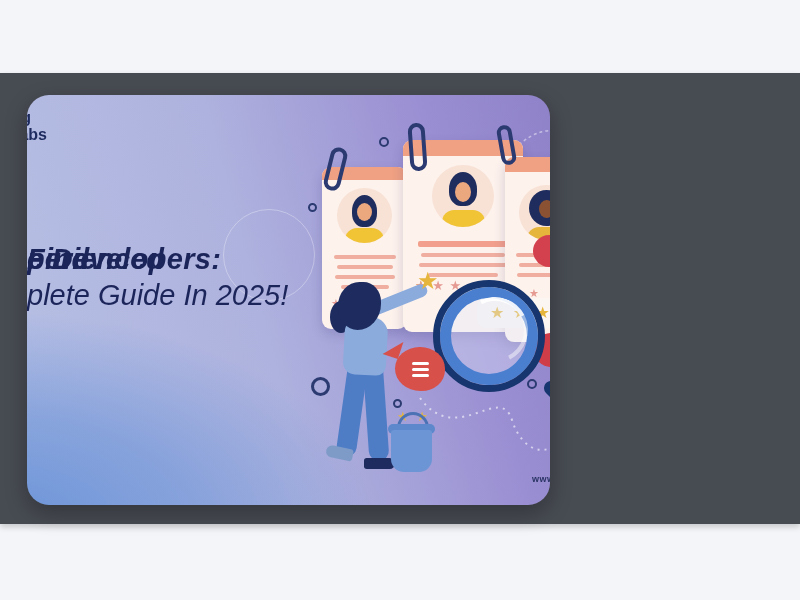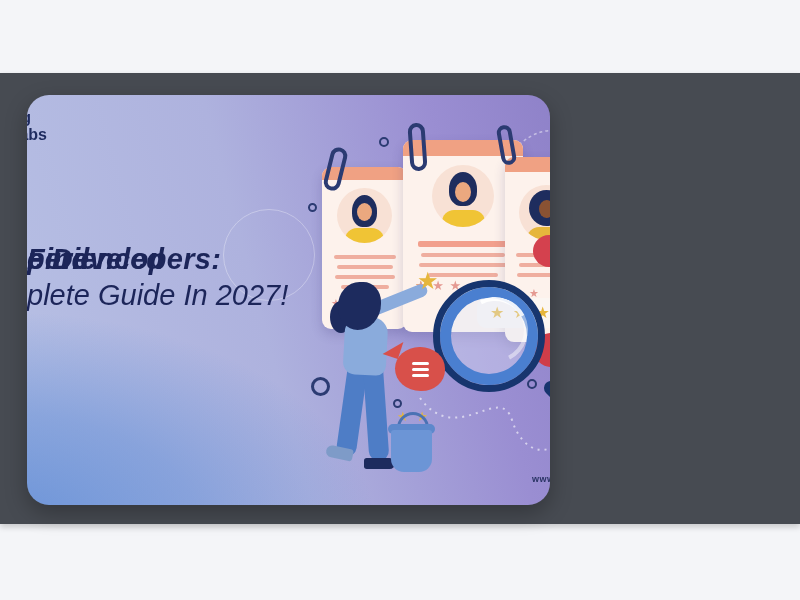--- a/index.html
+++ b/index.html
@@ -123,21 +123,21 @@
       <span class="l1">g</span>
       <span class="l2">labs</span>
     </div>
 
     <div class="headline">
       <div>
           <span class="hl-reg">perienced </span>
           <span class="hl-bold">Find</span>
         </div>
       <div class="hl-bold">e Developers:</div>
-      <div class="hl-light">plete Guide In 2027!</div>
+      <div class="hl-light">plete Guide In 2025!</div>
     </div>
 
     <div class="resume" style="left:295px; top:72px; width:85px; height:162px;">
       <div class="bar" style="height:13px;"></div>
       <div class="avatar" style="left:15px; top:21px; width:55px; height:55px;">
         <div class="av-hair" style="left:15px; top:7px; width:25px; height:32px;"></div>
         <div class="av-face" style="left:20px; top:15px; width:15px; height:18px;"></div>
         <div class="av-shirt" style="left:8px; top:40px; width:39px; height:18px;"></div>
       </div>
       <div class="lines" style="left:10px; top:82px; width:65px;">

